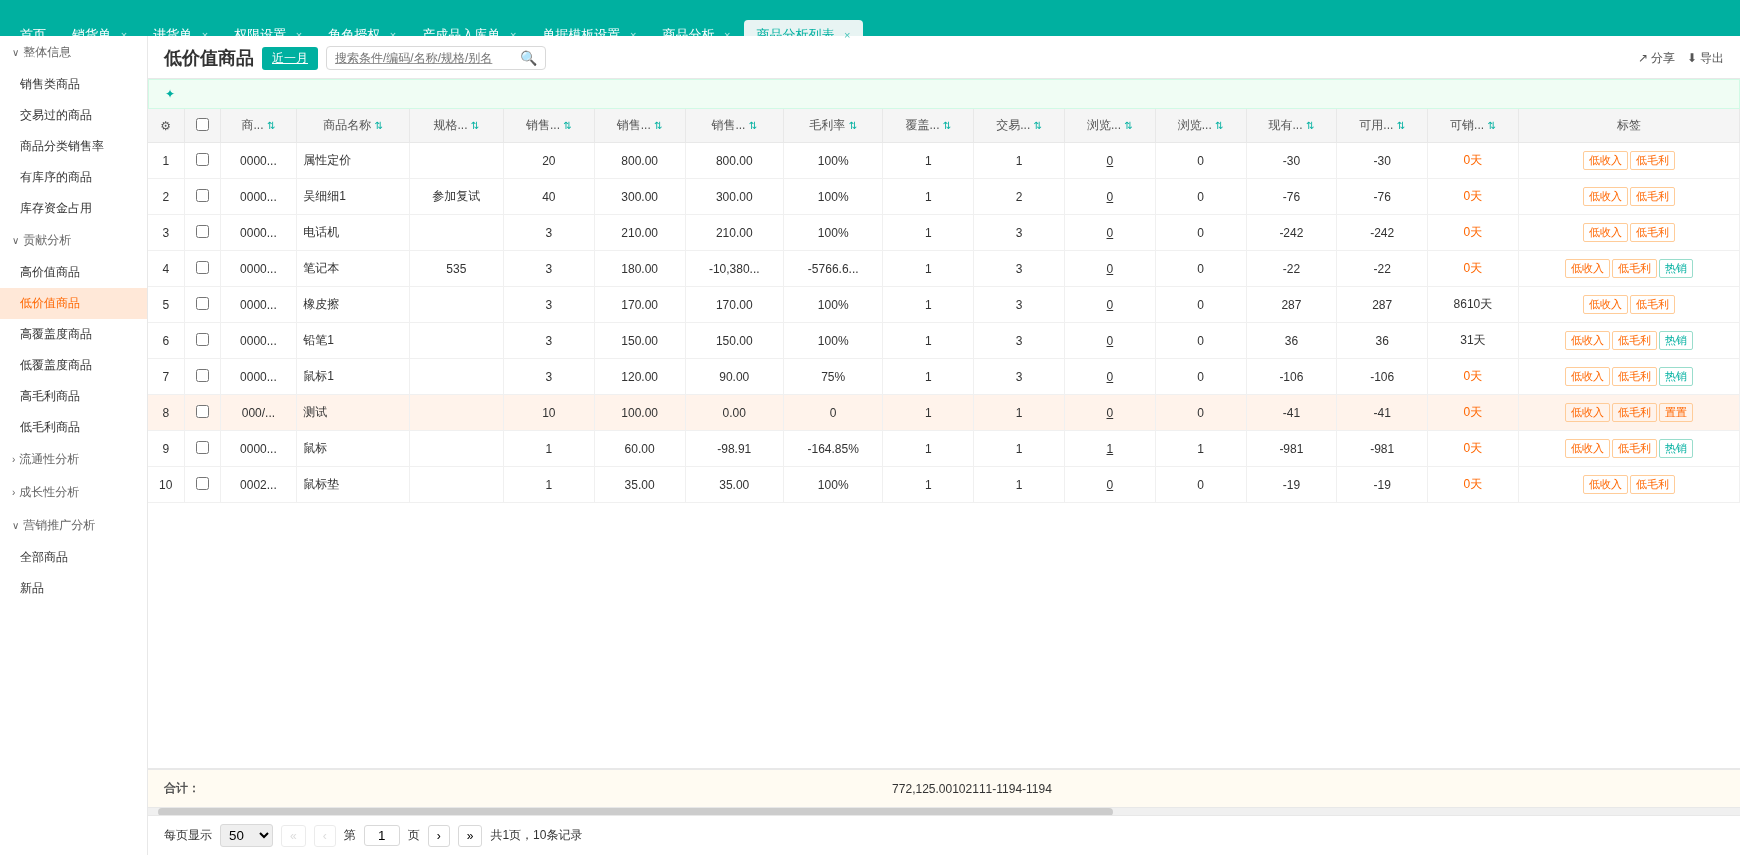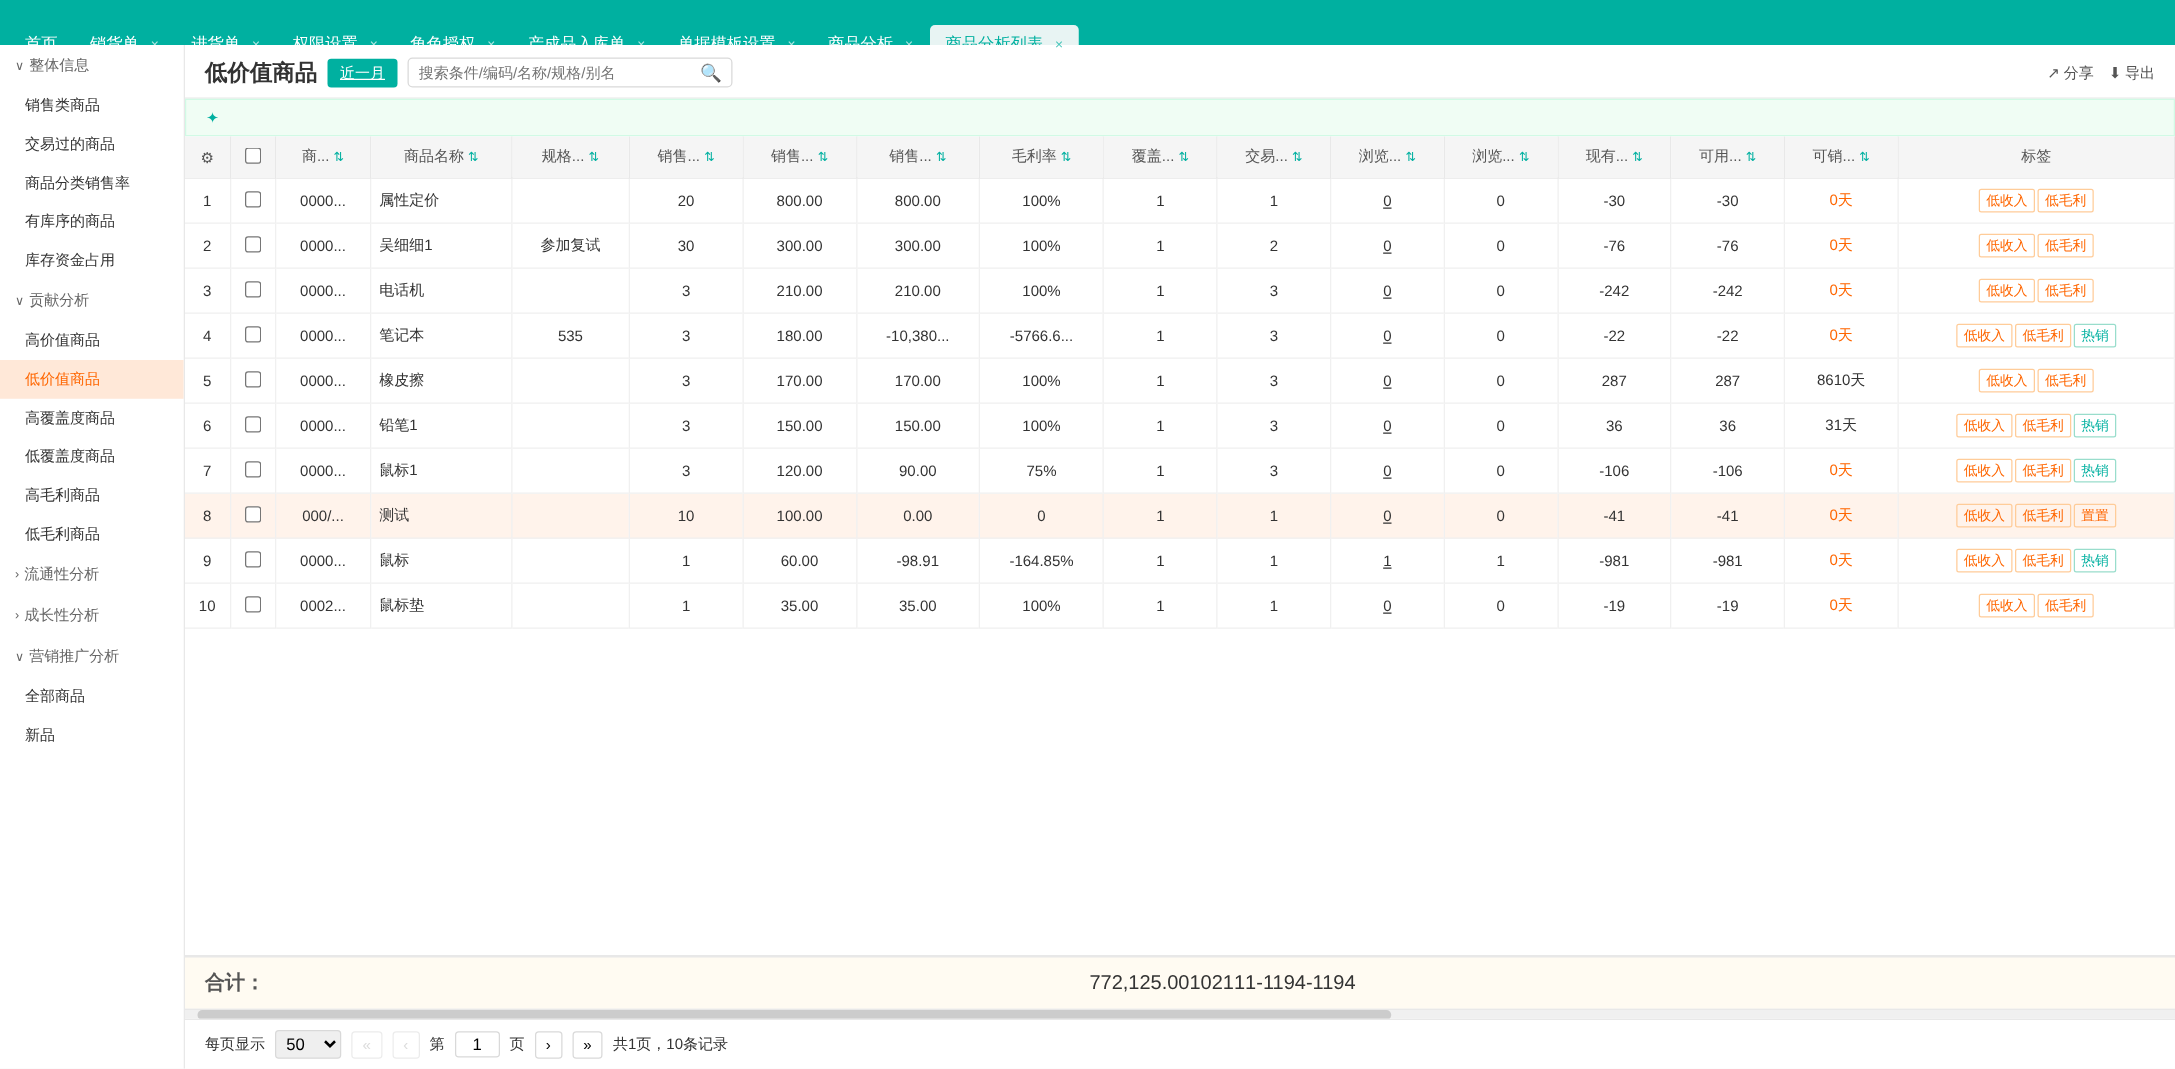--- a/index.html
+++ b/index.html
@@ -89,23 +89,24 @@
       padding: 3px 10px;
       font-size: 12px;
       cursor: pointer;
       text-decoration: underline;
     }
     .search-box {
       border: 1px solid #d9d9d9;
       border-radius: 4px;
       padding: 4px 28px 4px 8px;
       font-size: 12px;
-      width: 260px;
+      width: 220px;
       color: #999;
       position: relative;
+      text-decoration: underline;
     }
     .search-wrap { position: relative; display: flex; align-items: center; }
     .search-icon { position: absolute; right: 8px; color: #00b0a0; font-size: 14px; }
     .header-right { margin-left: auto; display: flex; gap: 12px; align-items: center; }
     .header-action { color: #555; cursor: pointer; font-size: 12px; display: flex; align-items: center; gap: 3px; }
 
     
     .notice-bar {
       background: #f0fdf4;
       border: 1px solid #d1fae5;
@@ -165,21 +166,21 @@
     .days-orange { color: #ff6600; }
     .days-normal { color: #333; }
 
     
     .footer-totals {
       background: #fffbf2;
       border-top: 2px solid #e8e8e8;
       padding: 10px 16px;
       display: flex;
       align-items: center;
-      font-size: 16px;
+      font-size: 12px;
       gap: 0;
     }
     .footer-label { color: #555; font-weight: bold; margin-right: 20px; }
 
     
     .pagination-bar {
       background: #fff;
       border-top: 1px solid #e8e8e8;
       padding: 8px 16px;
       display: flex;
@@ -373,21 +374,21 @@
       <td>-30</td>
       <td class="days-orange">0天</td>
       <td><span class="tag tag-orange">低收入</span><span class="tag tag-orange">低毛利</span></td>
     </tr>
             <tr>
       <td>2</td>
       <td><input type="checkbox" style=""></td>
       <td>0000...</td>
       <td class="text-left">吴细细1</td>
       <td>参加复试</td>
-      <td>30</td>
+      <td>40</td>
       <td>300.00</td>
       <td>300.00</td>
       <td>100%</td>
       <td>1</td>
       <td>2</td>
       <td><span class="underline-link">0</span></td>
       <td>0</td>
       <td>-76</td>
       <td>-76</td>
       <td class="days-orange">0天</td>

